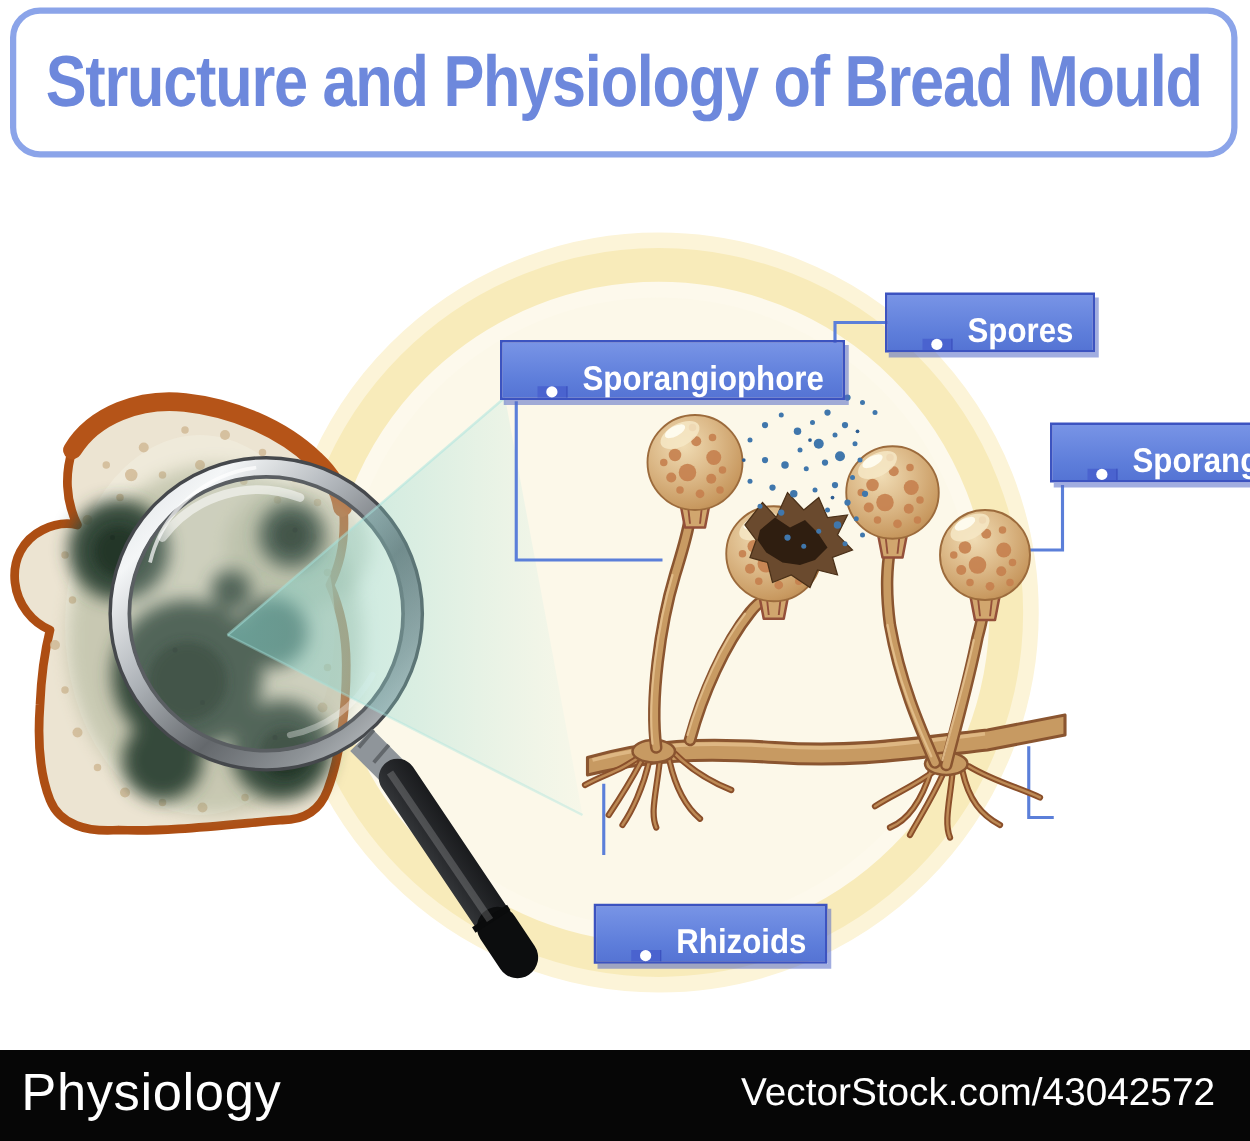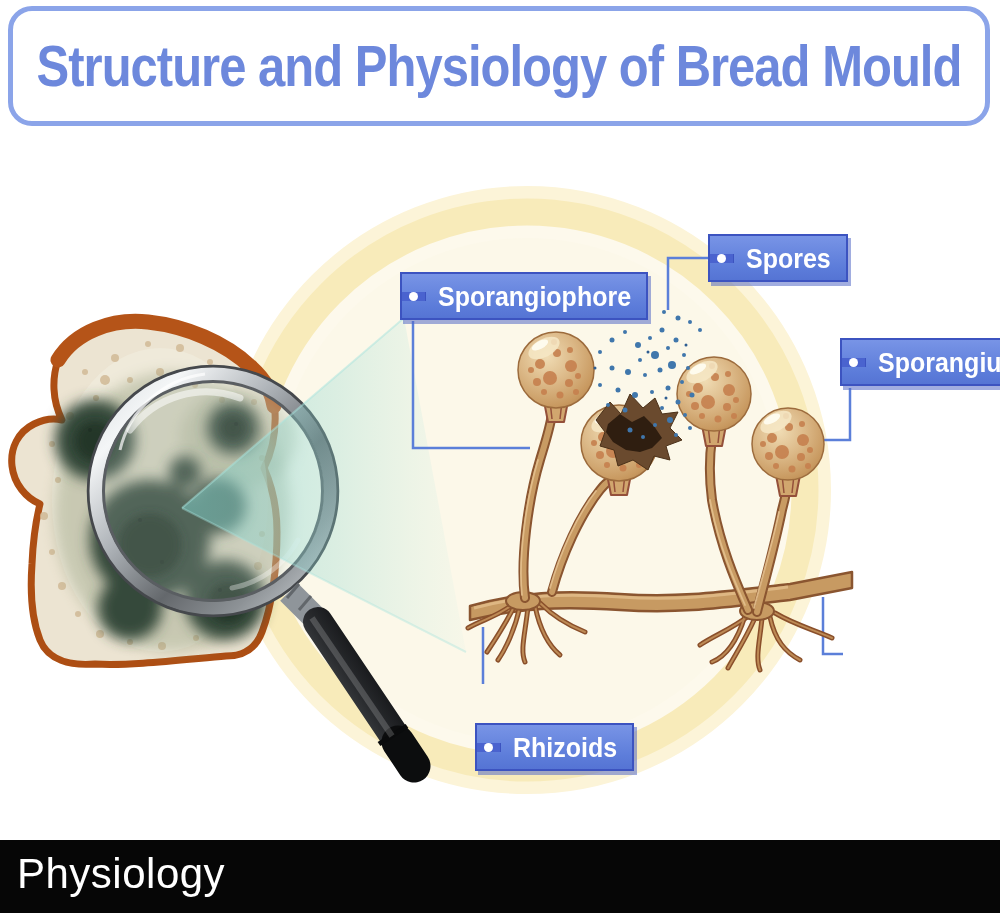--- a/index.html
+++ b/index.html
@@ -7,23 +7,23 @@
         font-family:"Liberation Sans",sans-serif;}
   
   .title-box{position:absolute;left:8px;top:6px;width:982px;height:120px;box-sizing:border-box;
              border:5px solid #8ba4e9;border-radius:24px;background:#ffffff;
              display:flex;align-items:center;justify-content:center;}
   .title-text{color:#6d88dc;font-size:49px;font-weight:bold;letter-spacing:-1px;
               transform:scaleY(1.18);white-space:nowrap;}
   
   .art{position:absolute;left:0;top:0;width:1000px;height:840px;}
   
-  .tag{position:absolute;display:flex;align-items:center;height:48px;box-sizing:border-box;
+  .tag{position:absolute;display:flex;align-items:flex-end;height:48px;box-sizing:border-box;
        border:2px solid #3c53c0;background:linear-gradient(180deg,#7894e6 0%,#5d7dda 70%,#5574d4 100%);
-       box-shadow:3px 4px 0 rgba(84,106,198,0.55);}
+       box-shadow:3px 4px 0 rgba(84,106,198,0.55);padding-left:28px;}
   .tag-tab{width:23px;background:#4a63cf;border-right:1px solid #3c53c0;
            display:flex;align-items:center;justify-content:center;}
   .tag-dot{width:9px;height:9px;border-radius:50%;background:#ffffff;}
   .tag-text{color:#ffffff;font-weight:bold;font-size:25px;display:flex;align-items:center;
             padding:0 15px 0 12px;transform:scaleY(1.1);white-space:nowrap;}
   
   .footer{position:absolute;left:0;top:840px;width:1000px;height:73px;background:#060606;
           box-sizing:border-box;display:flex;align-items:center;justify-content:space-between;
           padding:0 28px 6px 17px;}
   .brand{color:#ffffff;font-size:42px;letter-spacing:0.5px;}
@@ -371,15 +371,16 @@
 
   <div class="tag" style="left:475px;top:685px;margin-top:38px;">
     <div class="tag-tab">
       <div class="tag-dot"></div>
     </div>
     <div class="tag-text">Rhizoids</div>
   </div>
 
   <div class="footer">
     <div class="brand">Physiology</div>
+    <div class="ref">VectorStock.com/43042572</div>
   </div>
 
 </div>
 
 </body></html>

